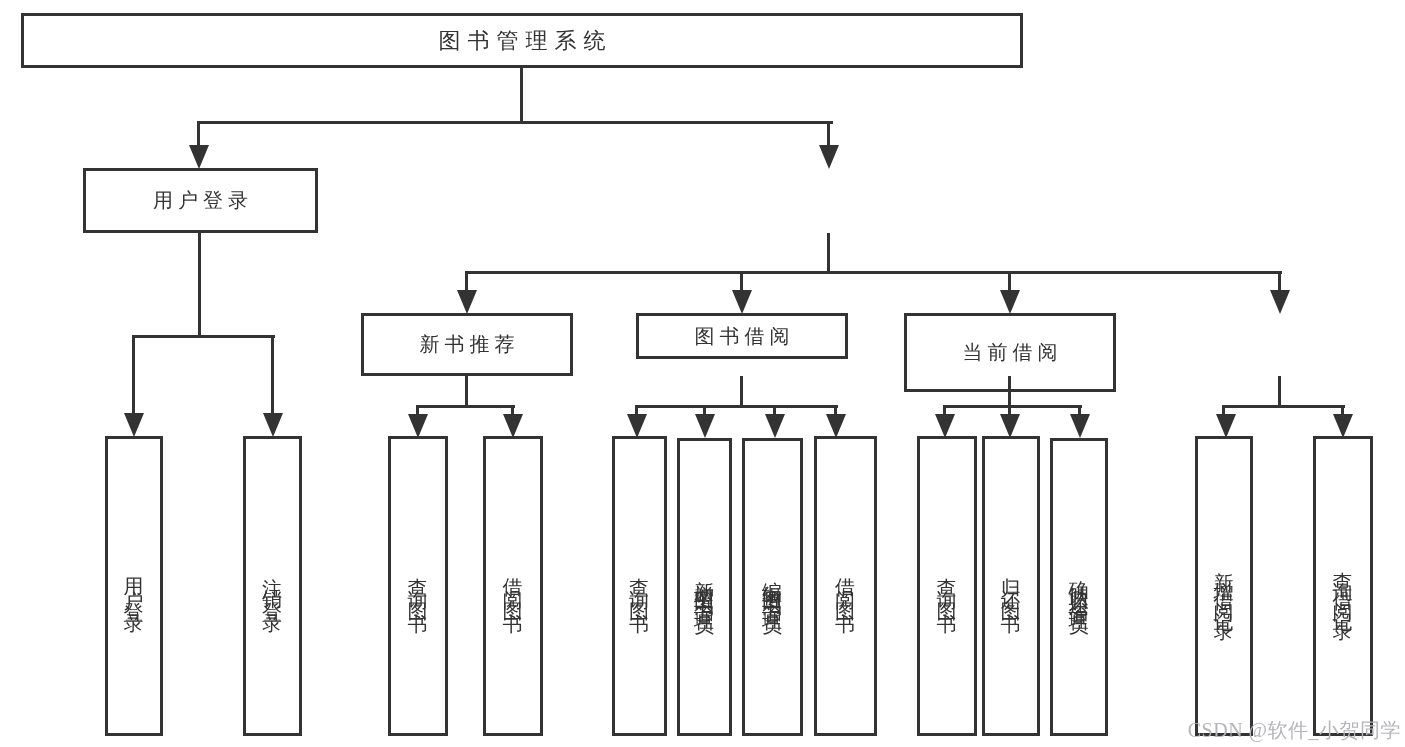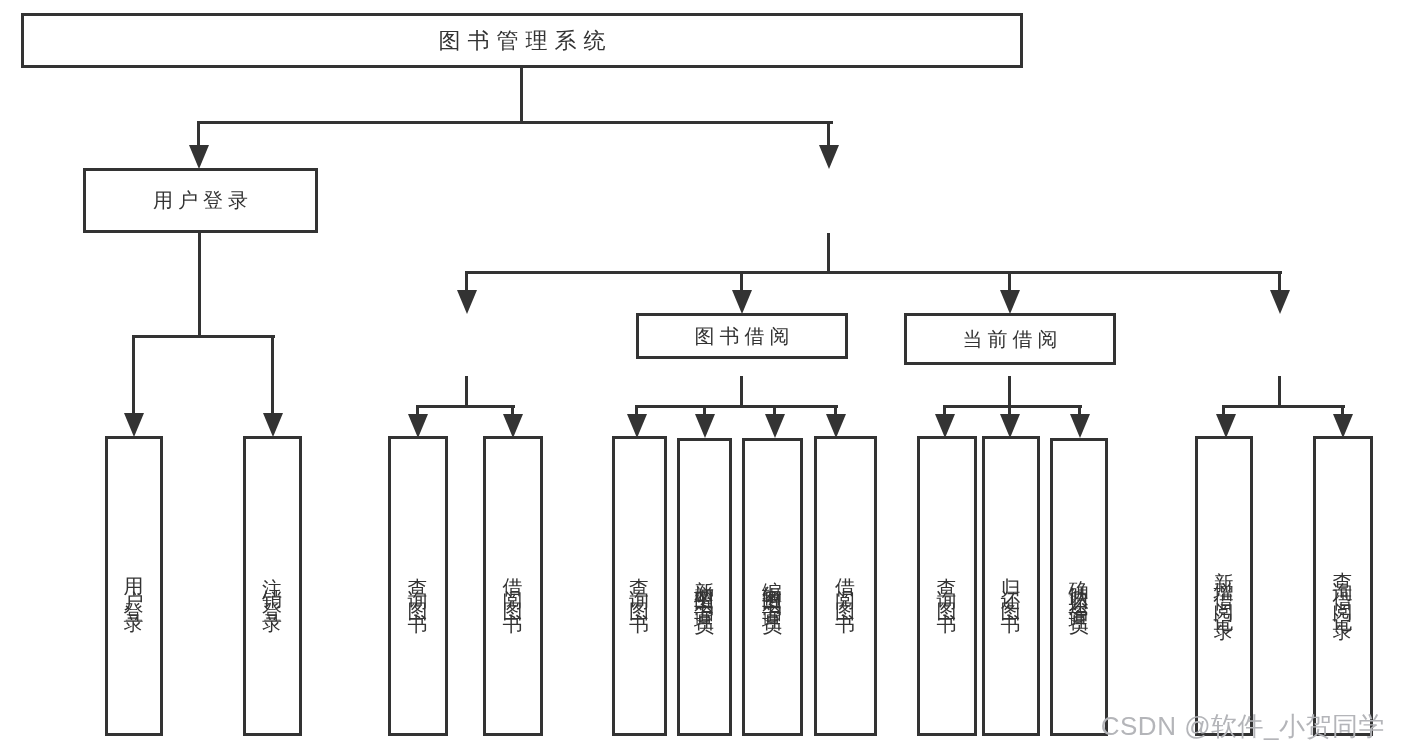--- a/index.html
+++ b/index.html
@@ -1,18 +1,18 @@
 <!DOCTYPE html>
 <html style="--color-line: #333333; --color-text: #333333; --color-box_bg: #ffffff; --color-background: #ffffff; --color-watermark: #b4b5b9;"><head>
 <meta charset="utf-8">
 <style>
   html,body{margin:0;padding:0;background:#fff;}
   #canvas{
     position:relative;width:1405px;height:747px;background:var(--color-background,#fff);
-    font-family:Liberation Sans, sans-serif;overflow:hidden;
+    font-family:Liberation Serif, serif;overflow:hidden;
   }
   .box{
     position:absolute;box-sizing:border-box;border:3px solid var(--color-line,#333);
     background:var(--color-box_bg,#fff);color:var(--color-text,#333);
     display:flex;align-items:center;justify-content:center;
   }
   .hbox{font-size:20px;letter-spacing:5px;text-indent:5px;white-space:nowrap;}
   .root{font-size:22px;letter-spacing:7px;text-indent:7px;}
   .vbox{
     writing-mode:vertical-rl;text-orientation:mixed;
@@ -22,21 +22,21 @@
   .vmid{letter-spacing:10px;}
   .vtight{letter-spacing:5px;}
   .vline{position:absolute;width:3px;background:var(--color-line,#333);}
   .hline{position:absolute;height:3px;background:var(--color-line,#333);}
   .arrow{
     position:absolute;width:0;height:0;
     border-left:10px solid transparent;border-right:10px solid transparent;
     border-top:24px solid var(--color-line,#333);
   }
   .watermark{
-    position:absolute;right:20px;bottom:3px;font-size:26px;letter-spacing:.5px;
+    position:absolute;right:4px;bottom:3px;font-size:20px;letter-spacing:.5px;
     color:var(--color-watermark,#b4b5b9);z-index:10;white-space:nowrap;
   }
 </style>
 </head>
 <body>
 
 <div id="canvas">
 
   <div class="box hbox root" style="left:21px;top:13px;width:1002px;height:55px;">图书管理系统</div>
 
@@ -60,22 +60,23 @@
   <div class="hline" style="left:465px;top:271px;width:817px;"></div>
   <div class="vline" style="left:465px;top:271px;height:21px;"></div>
   <div class="arrow" style="left:457px;top:290px;"></div>
   <div class="vline" style="left:740px;top:271px;height:21px;"></div>
   <div class="arrow" style="left:732px;top:290px;"></div>
   <div class="vline" style="left:1008px;top:271px;height:21px;"></div>
   <div class="arrow" style="left:1000px;top:290px;"></div>
   <div class="vline" style="left:1278px;top:271px;height:21px;"></div>
   <div class="arrow" style="left:1270px;top:290px;"></div>
 
+  <div class="box hbox" style="left:361px;top:313px;width:212px;height:63px;">新书推荐</div>
   <div class="box hbox" style="left:636px;top:313px;width:212px;height:46px;text-align:center;">图书借阅</div>
-  <div class="box hbox" style="left:904px;top:313px;width:212px;height:52px;">当前借阅</div>
+  <div class="box hbox" style="left:904px;top:313px;width:212px;height:79px;">当前借阅</div>
 
   <div class="vline" style="left:465px;top:376px;height:32px;"></div>
   <div class="hline" style="left:416px;top:405px;width:99px;"></div>
   <div class="vline" style="left:416px;top:405px;height:11px;"></div>
   <div class="arrow" style="left:408px;top:414px;"></div>
   <div class="vline" style="left:511px;top:405px;height:11px;"></div>
   <div class="arrow" style="left:503px;top:414px;"></div>
 
   <div class="vline" style="left:740px;top:376px;height:32px;"></div>
   <div class="hline" style="left:635px;top:405px;width:203px;"></div>

